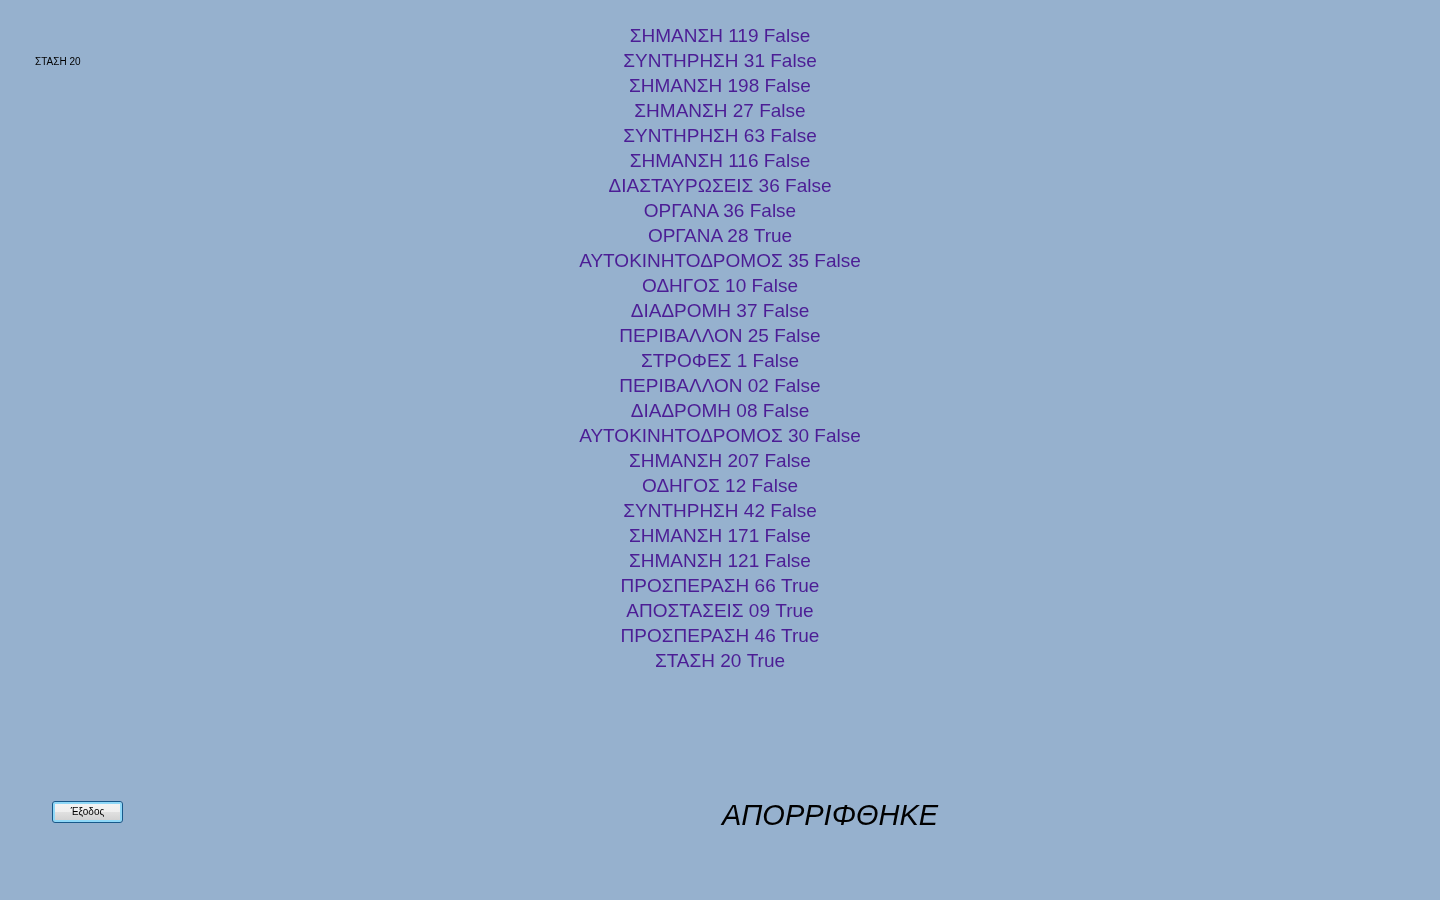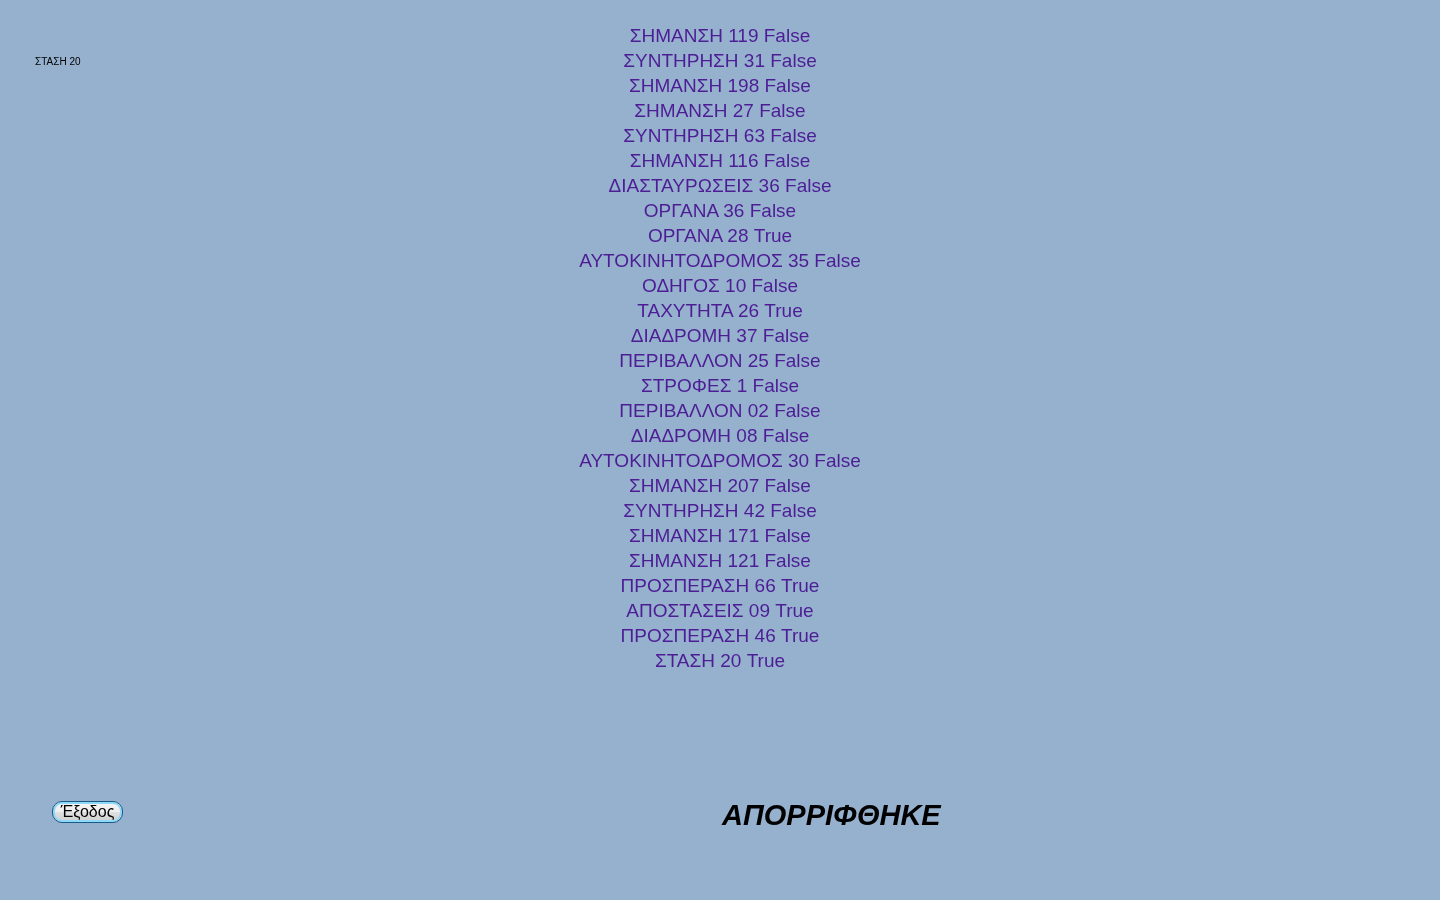--- a/index.html
+++ b/index.html
@@ -39,68 +39,67 @@
     white-space: nowrap;
   }
 
   .exit-button {
     position: absolute;
     left: 52px;
     top: 801px;
     width: 71px;
     height: 22px;
     font-family: "Liberation Sans", sans-serif;
-    font-size: 16px;
+    font-size: 10px;
     color: #000000;
     background: linear-gradient(to bottom, #F4F4F4 0%, #EFEFEF 48%, #E0E0E0 52%, #CFCFCF 100%);
     border: 1px solid #18598A;
-    border-radius: 10px;
+    border-radius: 3px;
     box-shadow: inset 0 0 0 2px #8FD8F8;
     padding: 0;
     text-align: center;
     cursor: pointer;
     line-height: 18px;
   }
 
   .verdict-text {
     position: absolute;
     left: 722px;
     top: 799px;
     font-size: 29px;
     font-style: italic;
     color: #000000;
     white-space: nowrap;
-    font-weight: bold;
   }
 </style>
 </head>
 <body style="background: rgb(150, 177, 206);">
 
 <div class="station-label">ΣΤΑΣΗ 20</div>
 
 <div class="results-list">
     <div class="result-line">ΣΗΜΑΝΣΗ 119 False</div>
     <div class="result-line">ΣΥΝΤΗΡΗΣΗ 31 False</div>
     <div class="result-line">ΣΗΜΑΝΣΗ 198 False</div>
     <div class="result-line">ΣΗΜΑΝΣΗ 27 False</div>
     <div class="result-line">ΣΥΝΤΗΡΗΣΗ 63 False</div>
     <div class="result-line">ΣΗΜΑΝΣΗ 116 False</div>
     <div class="result-line">ΔΙΑΣΤΑΥΡΩΣΕΙΣ 36 False</div>
     <div class="result-line">ΟΡΓΑΝΑ 36 False</div>
     <div class="result-line">ΟΡΓΑΝΑ 28 True</div>
     <div class="result-line">ΑΥΤΟΚΙΝΗΤΟΔΡΟΜΟΣ 35 False</div>
     <div class="result-line">ΟΔΗΓΟΣ 10 False</div>
-    <div class="result-line">ΤΑΧΥΤΗΤΑ 26 True</div>
     <div class="result-line">ΔΙΑΔΡΟΜΗ 37 False</div>
     <div class="result-line">ΠΕΡΙΒΑΛΛΟΝ 25 False</div>
     <div class="result-line">ΣΤΡΟΦΕΣ 1 False</div>
     <div class="result-line">ΠΕΡΙΒΑΛΛΟΝ 02 False</div>
     <div class="result-line">ΔΙΑΔΡΟΜΗ 08 False</div>
     <div class="result-line">ΑΥΤΟΚΙΝΗΤΟΔΡΟΜΟΣ 30 False</div>
     <div class="result-line">ΣΗΜΑΝΣΗ 207 False</div>
+    <div class="result-line">ΟΔΗΓΟΣ 12 False</div>
     <div class="result-line">ΣΥΝΤΗΡΗΣΗ 42 False</div>
     <div class="result-line">ΣΗΜΑΝΣΗ 171 False</div>
     <div class="result-line">ΣΗΜΑΝΣΗ 121 False</div>
     <div class="result-line">ΠΡΟΣΠΕΡΑΣΗ 66 True</div>
     <div class="result-line">ΑΠΟΣΤΑΣΕΙΣ 09 True</div>
     <div class="result-line">ΠΡΟΣΠΕΡΑΣΗ 46 True</div>
     <div class="result-line">ΣΤΑΣΗ 20 True</div>
   </div>
 
 <button class="exit-button">Έξοδος</button>

